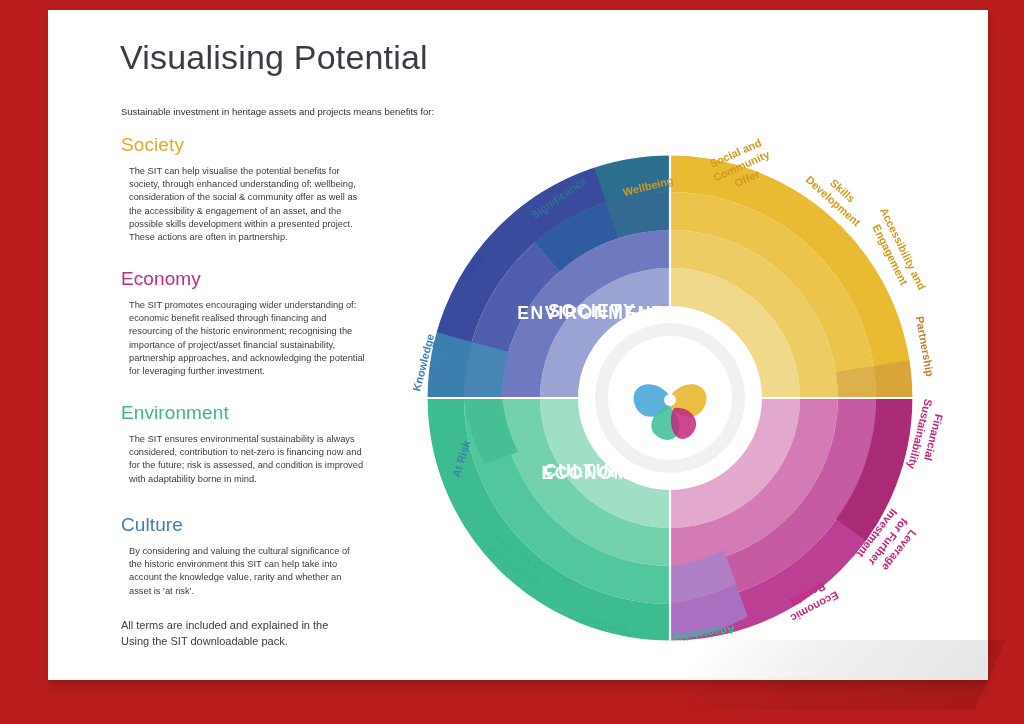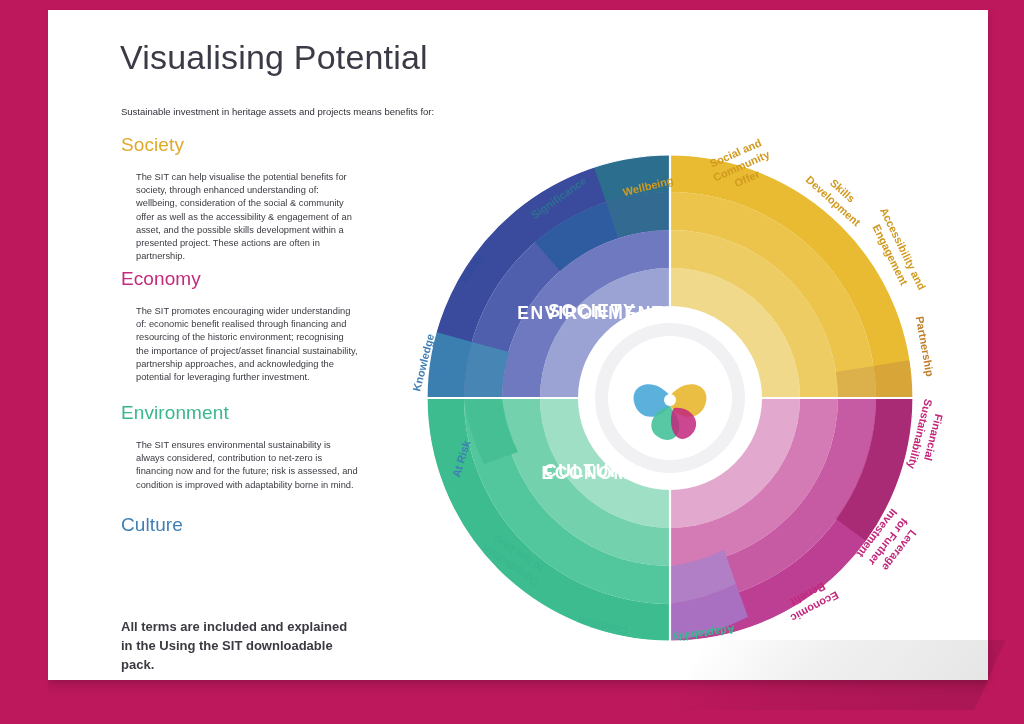--- a/index.html
+++ b/index.html
@@ -10,21 +10,21 @@
   body {
     width: 1024px;
     height: 724px;
     font-family: "Liberation Sans", sans-serif;
     overflow: hidden;
   }
   #page {
     position: relative;
     width: 1024px;
     height: 724px;
-    background: #be185d;
+    background: #b91c1c;
   }
   
   #slide {
     position: absolute;
     left: 48px;
     top: 10px;
     width: 940px;
     height: 670px;
     background: #ffffff;
     box-shadow: 2px 3px 6px rgba(0,0,0,0.13);
@@ -74,39 +74,38 @@
     left: 73px;
     width: 252px;
   }
   .sec h2 {
     margin: 0 0 9px 0;
     font-size: 19px;
     font-weight: 400;
     letter-spacing: 0.1px;
   }
   .sec p {
-    margin: 15px;
+    margin: 8px;
     font-size: 9.3px;
     line-height: 1.42;
     color: #3a3a42;
   }
   #sec-society   { top: 124px; }
   #sec-economy   { top: 258px; }
   #sec-environment { top: 392px; }
   #sec-culture   { top: 504px; }
 
   #footnote {
     position: absolute;
     left: 73px;
     top: 608px;
     width: 230px;
-    font-size: 13px;
+    font-size: 11px;
     line-height: 1.45;
     color: #3a3a42;
-    font-weight: bold;
   }
 
   
   #wheel-wrap {
     position: absolute;
     left: 322px;
     top: 25px;
     width: 600px;
     height: 620px;
   }
@@ -145,20 +144,21 @@
       <p>The SIT promotes encouraging wider understanding of: economic benefit realised through financing and resourcing of the historic environment; recognising the importance of project/asset financial sustainability, partnership approaches, and acknowledging the potential for leveraging further investment.</p>
     </div>
 
     <div class="sec" id="sec-environment">
       <h2 style="color:#3bb78f">Environment</h2>
       <p>The SIT ensures environmental sustainability is always considered, contribution to net-zero is financing now and for the future; risk is assessed, and condition is improved with adaptability borne in mind.</p>
     </div>
 
     <div class="sec" id="sec-culture">
       <h2 style="color:#3f7fb5">Culture</h2>
+      <p>By considering and valuing the cultural significance of the historic environment this SIT can help take into account the knowledge value, rarity and whether an asset is 'at risk'.</p>
     </div>
 
     <div id="footnote">All terms are included and explained in the Using the SIT downloadable pack.</div>
 
     <div id="wheel-wrap">
       <svg width="600" height="620" viewBox="0 0 600 620">
         <defs>
 
           <path id="arcOut" d="M 300,363 m -250,0 a 250,250 0 1,1 500,0 a 250,250 0 1,1 -500,0" fill="none"></path>
         </defs>

